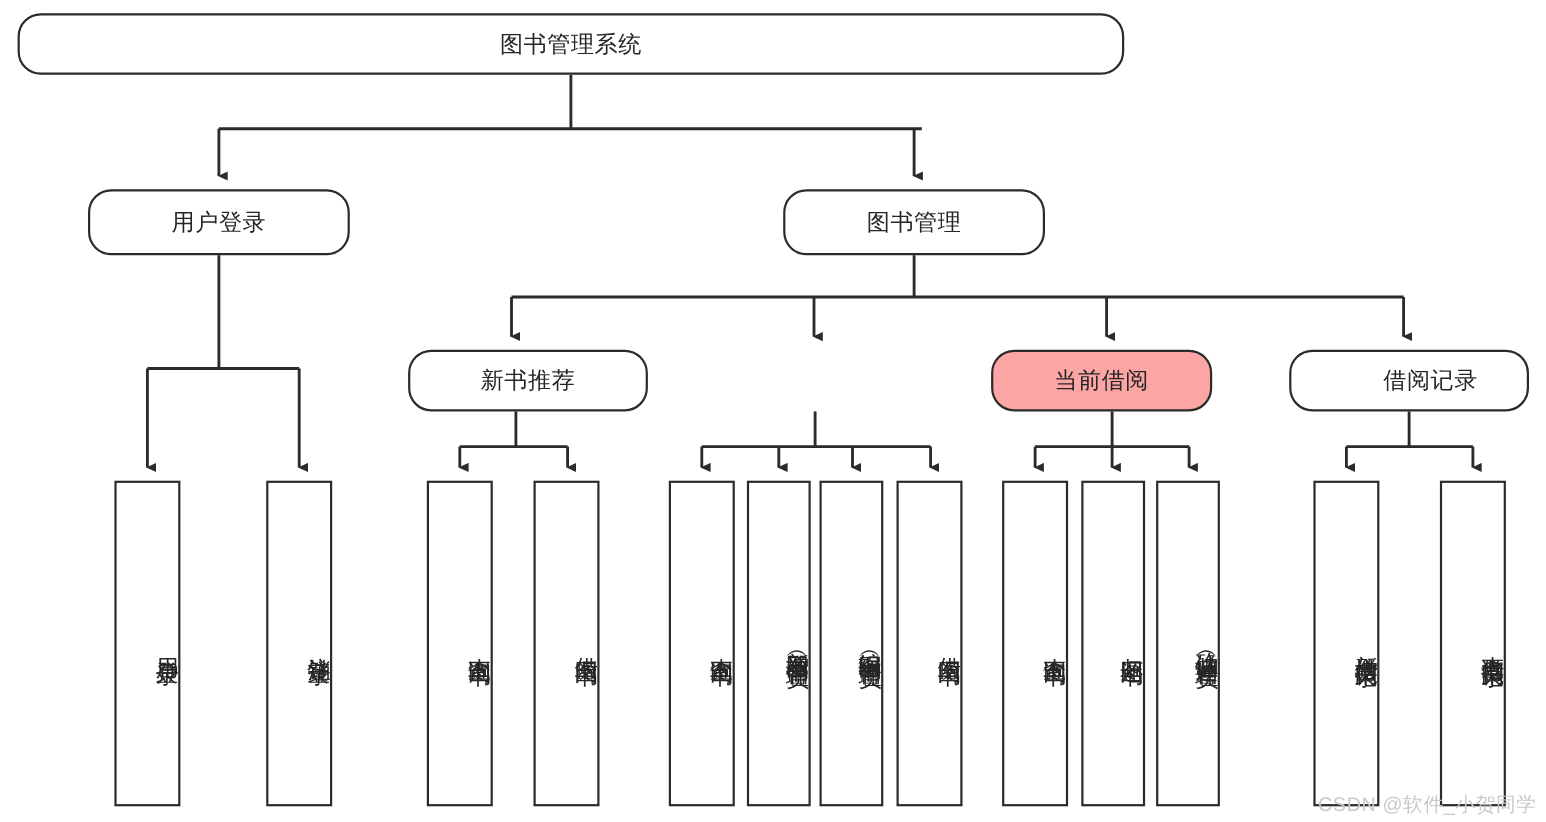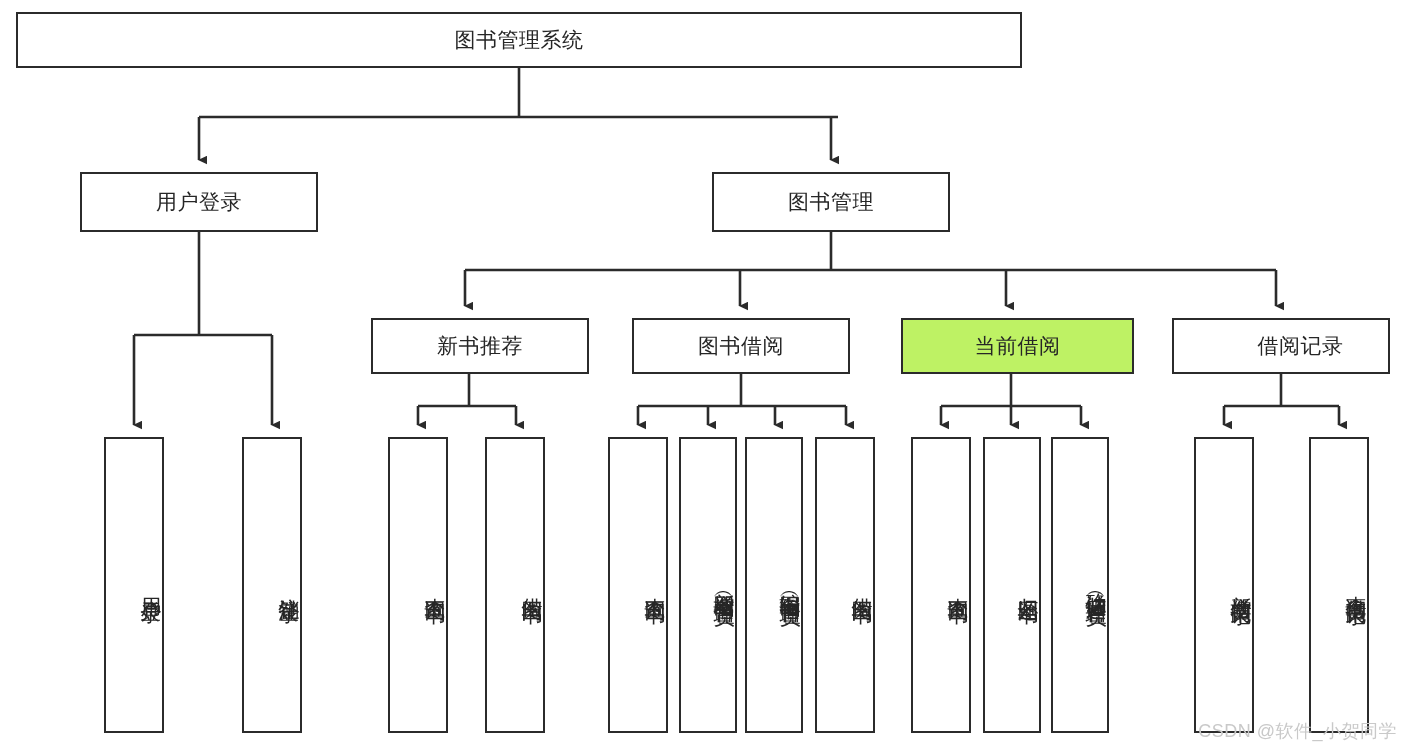--- a/index.html
+++ b/index.html
@@ -30,20 +30,21 @@
     background: #ffffff;
     border: 2px solid #2b2b2b;
     display: flex;
     align-items: center;
     justify-content: center;
     color: #262626;
   }
   .node.horiz {
     font-size: 21px;
     letter-spacing: 0.5px;
+    border-radius: 21px;
   }
   .node.vert {
     writing-mode: vertical-rl;
     text-orientation: upright;
     font-size: 21px;
     letter-spacing: 2px;
     padding: 6px 0;
     line-height: 1.05;
     align-items: flex-start;
     justify-content: center;
@@ -126,24 +127,21 @@
   <div class="node horiz" style="left: 80px; top: 172px; width: 238px; height: 60px; border-color: rgb(43, 43, 43); background: rgb(255, 255, 255); color: rgb(38, 38, 38);">
     <span>用户登录</span>
   </div>
   <div class="node horiz" style="left: 712px; top: 172px; width: 238px; height: 60px; border-color: rgb(43, 43, 43); background: rgb(255, 255, 255); color: rgb(38, 38, 38); text-align: center;">
     <span>图书管理</span>
   </div>
 
   <div class="node horiz" style="left: 360px; top: 318px; width: 218px; height: 56px; border-color: rgb(43, 43, 43); background: rgb(255, 255, 255); color: rgb(38, 38, 38); margin-left: 11px;">
     <span>新书推荐</span>
   </div>
-  <div class="node horiz" style="left: 632px; top: 318px; width: 218px; height: 56px; border-color: rgb(43, 43, 43); background: rgb(255, 255, 255); color: rgb(38, 38, 38);">
-    <span>图书借阅</span>
-  </div>
-  <div class="node horiz" style="left: 901px; top: 318px; width: 233px; height: 56px; border-color: rgb(43, 43, 43); background: #bef264; color: rgb(38, 38, 38);">
+  <div class="node horiz" style="left: 901px; top: 318px; width: 201px; height: 56px; border-color: rgb(43, 43, 43); background: #fca5a5; color: rgb(38, 38, 38);">
     <span>当前借阅</span>
   </div>
   <div class="node horiz" style="left: 1172px; top: 318px; width: 218px; height: 56px; border-color: rgb(43, 43, 43); background: rgb(255, 255, 255); color: rgb(38, 38, 38); padding-left: 39px;">
     <span>借阅记录</span>
   </div>
 
   <div class="node vert" style="left: 104px; top: 437px; width: 60px; height: 296px; border-color: rgb(43, 43, 43); background: rgb(255, 255, 255); color: rgb(38, 38, 38);">
     <span class="vlabel">用户登录</span>
   </div>
   <div class="node vert" style="left: 242px; top: 437px; width: 60px; height: 296px; border-color: rgb(43, 43, 43); background: rgb(255, 255, 255); color: rgb(38, 38, 38);">

